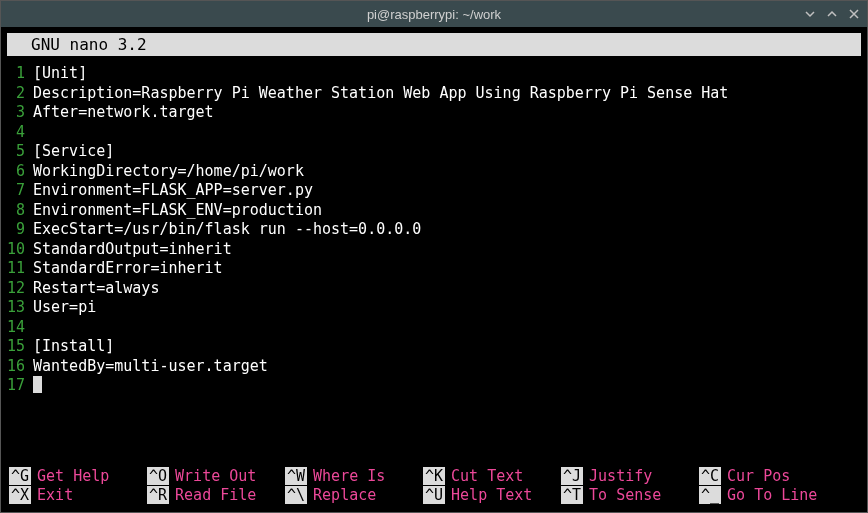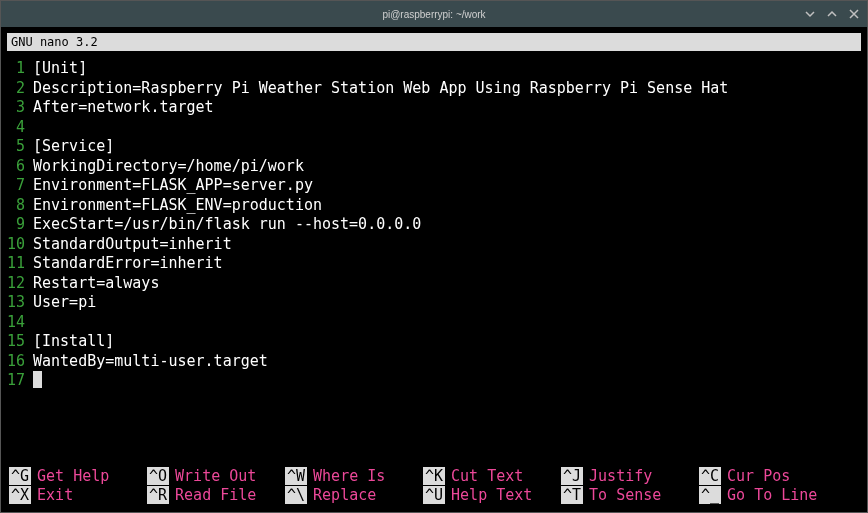--- a/index.html
+++ b/index.html
@@ -23,21 +23,21 @@
     }
     .titlebar {
       background: #3a4a4e;
       color: #d0d0d0;
       height: 26px;
       display: flex;
       align-items: center;
       justify-content: center;
       position: relative;
       font-family: sans-serif;
-      font-size: 10px;
+      font-size: 13px;
     }
     .titlebar-title {
       text-align: center;
     }
     .window-controls {
       position: absolute;
       right: 6px;
       display: flex;
       gap: 8px;
       align-items: center;
@@ -56,22 +56,22 @@
       flex: 1;
       background: #000;
       padding: 4px;
       display: flex;
       flex-direction: column;
       position: relative;
     }
     .nano-header {
       background: #dcdcdc;
       color: #000;
-      font-size: 12px;
-      padding: 2px 4px;
+      font-size: 16px;
+      padding: 2px 24px;
       display: flex;
       margin: 2px;
     }
     .nano-title-left {
       flex: 0 0 auto;
     }
     .nano-title-center {
       flex: 1;
       text-align: center;
       padding-left: 30px;

